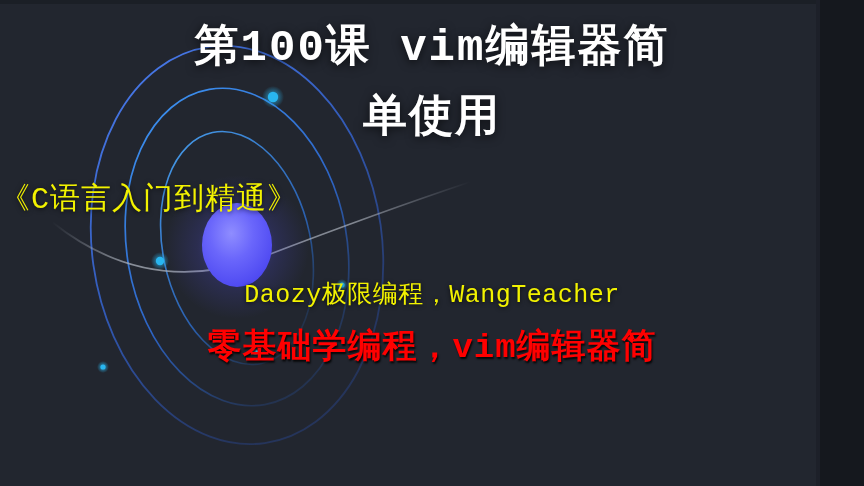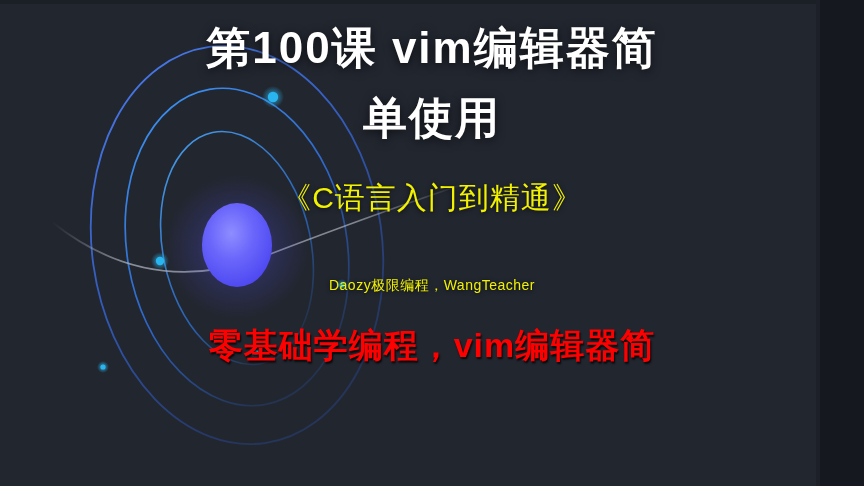--- a/index.html
+++ b/index.html
@@ -6,21 +6,21 @@
     margin: 0;
     padding: 0;
     background: #15181e;
   }
   #slide {
     position: relative;
     width: 820px;
     height: 486px;
     overflow: hidden;
     background: #22262f;
-    font-family: Liberation Sans, sans-serif;
+    font-family: Liberation Mono, monospace;
   }
   
   .edge-top {
     position: absolute;
     left: 0; top: 0;
     width: 864px; height: 4px;
     background: #1b1f26;
     z-index: 6;
   }
   .edge-right {
@@ -55,36 +55,35 @@
     text-shadow: 0 2px 10px rgba(0,0,0,0.65);
   }
   .title-line1 { top: 26px; }
   .title-line2 { top: 96px; }
 
   .subtitle {
     position: absolute;
     left: 0;
     top: 178px;
     width: 864px;
-    text-align: center;
     color: #f2f200;
     font-weight: 500;
     font-size: 30px;
     letter-spacing: 1px;
     text-shadow: 0 1px 5px rgba(0,0,0,0.7);
   }
   .author {
     position: absolute;
     left: 0;
     top: 277px;
     width: 864px;
     text-align: center;
     color: #f2f200;
     font-weight: 400;
-    font-size: 14px;
+    font-size: 25px;
     letter-spacing: 0.5px;
     text-shadow: 0 1px 4px rgba(0,0,0,0.7);
   }
   .tagline {
     position: absolute;
     left: 0;
     top: 323px;
     width: 864px;
     text-align: center;
     color: #ff0000;

